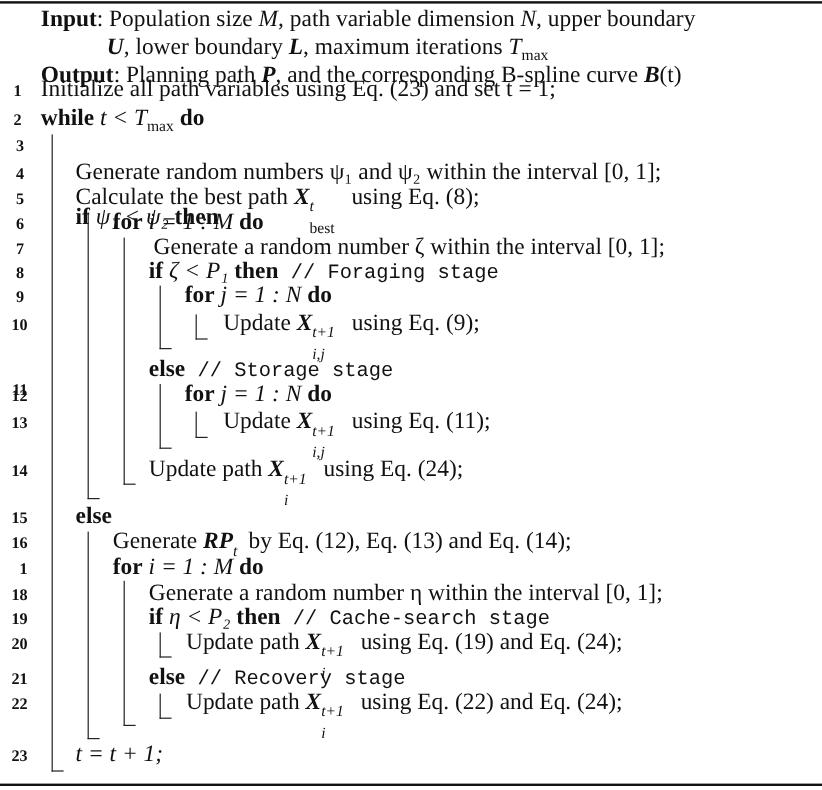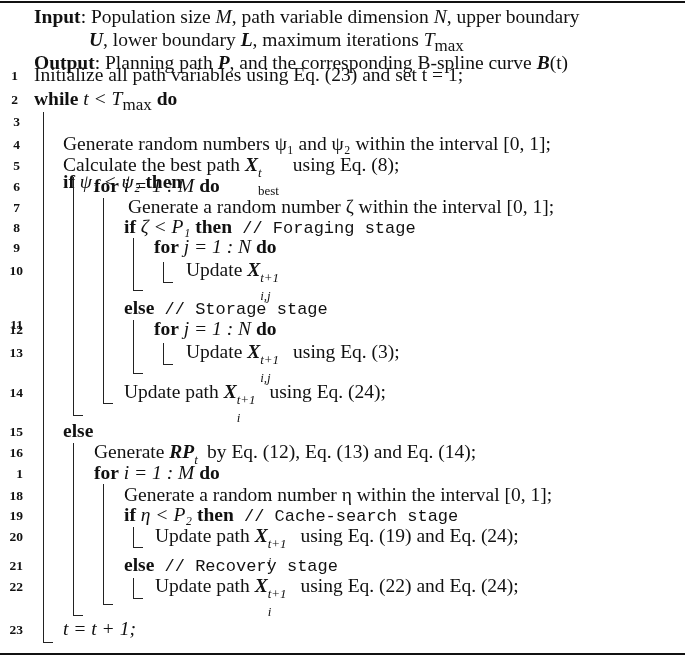--- a/index.html
+++ b/index.html
@@ -8,21 +8,21 @@
   .rule { position: absolute; left: 0; width: 685px; background: #111; }
   .rule.top { top: 1px; height: 2px; }
   .rule.bottom { top: 653px; height: 2px; }
   .line { position: absolute; white-space: nowrap; font-size: 19.5px; line-height: 22px; }
   .lnum { position: absolute; left: 0; width: 30px; text-align: right;
           font-weight: bold; font-size: 13.5px; line-height: 22px; }
   .b { font-weight: bold; }
   .i { font-style: italic; }
   .bi { font-weight: bold; font-style: italic; }
   .mono { font-family: "Liberation Mono", "DejaVu Sans Mono", monospace; font-size: 17px; }
-  sub, sup { font-size: 17px; line-height: 0; }
+  sub, sup { font-size: 13px; line-height: 0; }
   .ss { display: inline-block; position: relative; vertical-align: baseline; }
   .ss .sp { position: absolute; left: 0; top: -9px; font-size: 13px; font-style: italic; }
   .ss .sb { position: absolute; left: 0; top: 9px; font-size: 13px; font-style: italic; }
   .vbar { position: absolute; width: 1.3px; background: #222; }
   .hbar { position: absolute; height: 1.3px; background: #222; }
 </style>
 </head>
 <body>
 
 <div class="rule top"></div>
@@ -73,27 +73,27 @@
 <div class="line" style="left:63px; top:154px;margin-top:17px;"><span class="b">if</span><span class="i"> ψ₁ &lt; ψ₂ </span><span class="b">then</span></div>
 
 <div class="line" style="left:94px; top:175px;"><span class="b">for</span><span class="i"> i = 1 : M </span><span class="b">do</span></div>
 
 <div class="line" style="left:128px; top:196px;"><span>Generate a random number ζ within the interval [0, 1];</span></div>
 
 <div class="line" style="left:124px; top:216px;"><span class="b">if</span><span class="i"> ζ &lt; P₁ </span><span class="b">then</span><span class="mono"> // Foraging stage</span></div>
 
 <div class="line" style="left:154px; top:236px;"><span class="b">for</span><span class="i"> j = 1 : N </span><span class="b">do</span></div>
 
-<div class="line" style="left:186px; top:259px;"><span>Update </span><span class="bi">X</span><span class="ss" style="width:28px;"><span class="sp">t+1</span><span class="sb">i,j</span></span></div>
+<div class="line" style="left:186px; top:259px;"><span>Update </span><span class="bi">X</span><span class="ss" style="width:28px;"><span class="sp">t+1</span><span class="sb">i,j</span></span><span> using Eq. (9);</span></div>
 
 <div class="line" style="left:124px; top:297px;"><span class="b">else</span><span class="mono"> // Storage stage</span></div>
 
 <div class="line" style="left:154px; top:318px;"><span class="b">for</span><span class="i"> j = 1 : N </span><span class="b">do</span></div>
 
-<div class="line" style="left:186px; top:341px;"><span>Update </span><span class="bi">X</span><span class="ss" style="width:28px;"><span class="sp">t+1</span><span class="sb">i,j</span></span><span> using Eq. (3);</span></div>
+<div class="line" style="left:186px; top:341px;"><span>Update </span><span class="bi">X</span><span class="ss" style="width:28px;"><span class="sp">t+1</span><span class="sb">i,j</span></span><span> using Eq. (11);</span></div>
 
 <div class="line" style="left:124px; top:381px;"><span>Update path </span><span class="bi">X</span><span class="ss" style="width:28px;"><span class="sp">t+1</span><span class="sb">i</span></span><span> using Eq. (24);</span></div>
 
 <div class="line" style="left:63px; top:420px;"><span class="b">else</span></div>
 
 <div class="line" style="left:94px; top:441px;"><span>Generate </span><span class="bi">RP</span><span class="ss" style="width:8px;"><span class="sp">t</span></span><span> by Eq. (12), Eq. (13) and Eq. (14);</span></div>
 
 <div class="line" style="left:94px; top:462px;"><span class="b">for</span><span class="i"> i = 1 : M </span><span class="b">do</span></div>
 
 <div class="line" style="left:124px; top:484px;"><span>Generate a random number η within the interval [0, 1];</span></div>

